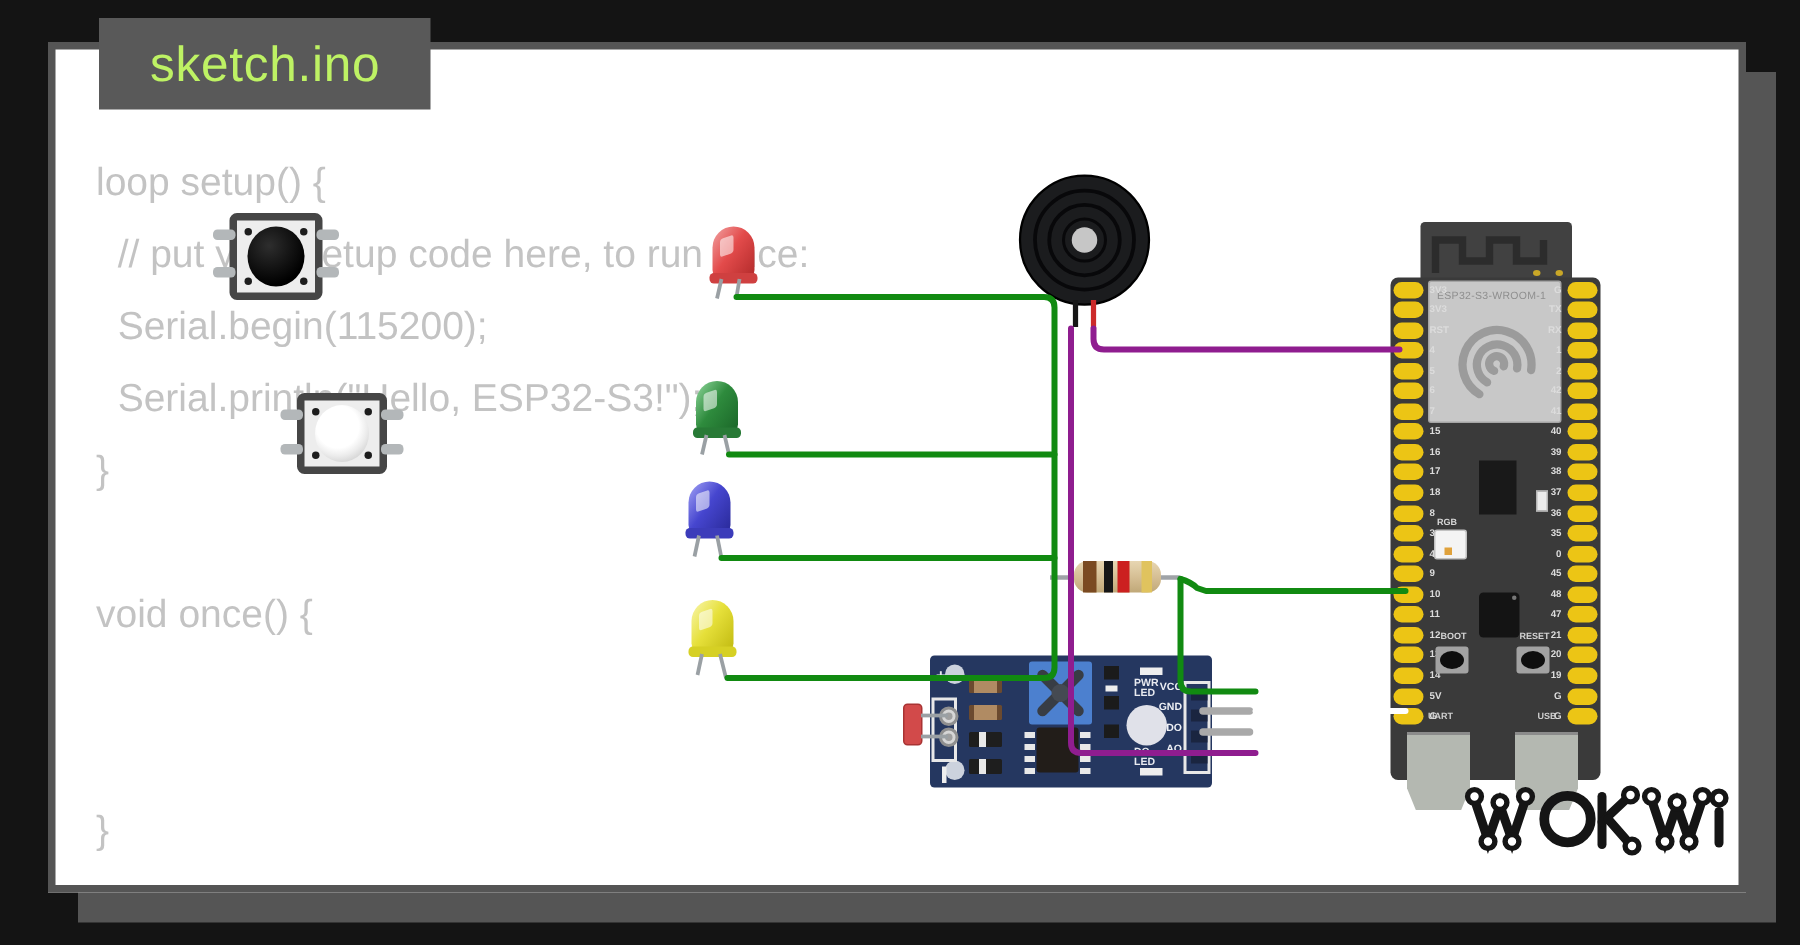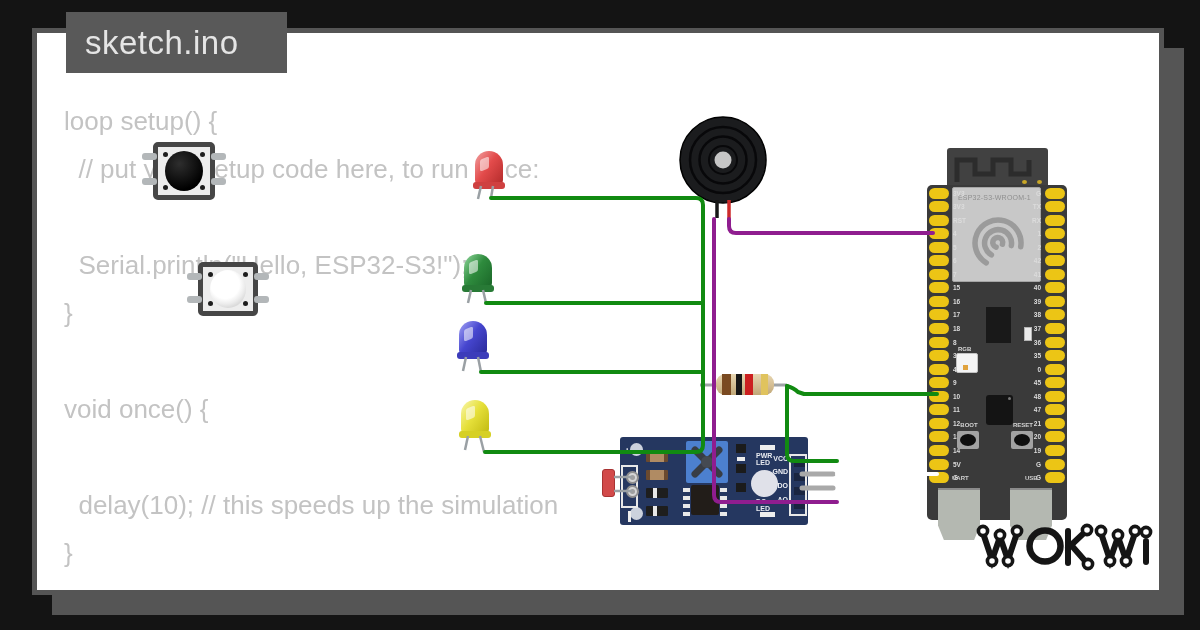--- a/index.html
+++ b/index.html
@@ -4,21 +4,21 @@
 <style>
   * { margin:0; padding:0; box-sizing:border-box; }
   html,body { width:1200px; height:630px; overflow:hidden; }
   body { position:relative; background:#141414; font-family:"Liberation Sans", sans-serif; }
 
   .card { position:absolute; left:32px; top:28px; width:1132px; height:567px;
           background:#ffffff; border:5px solid #555555; box-shadow:20px 20px 0 #555555; }
 
   .title-box { position:absolute; left:66px; top:12px; width:221px; height:61px;
                background:#595959; z-index:50; display:flex; align-items:center; }
-  .title-box span { color:#e5e5e5; font-size:33px; padding-left:19px; letter-spacing:0.5px; }
+  .title-box span { color:#bef264; font-size:33px; padding-left:34px; letter-spacing:0.5px; }
 
   #code-layer { position:absolute; inset:0; z-index:2; }
   .code-line { position:absolute; left:64px; color:#c3c3c3; font-size:26px;
                white-space:pre; letter-spacing:0px; }
 
   .comp { position:absolute; z-index:10; }
 
   
   .pbtn { width:62px; height:58px; background:#ededed; border:5px solid #464646; border-radius:5px; }
   .pbtn .dot { position:absolute; width:5px; height:5px; border-radius:50%; background:#1d1d1d; }
@@ -116,25 +116,25 @@
 
 <div class="card"></div>
 
 <div class="title-box">
   <span>sketch.ino</span>
 </div>
 
 <div id="code-layer">
     <div class="code-line" style="top: 106px;">loop setup() {</div>
     <div class="code-line" style="top: 154px;">  // put your setup code here, to run once:</div>
+    <div class="code-line" style="top: 202px;">  Serial.begin(115200);</div>
     <div class="code-line" style="top: 250px;">  Serial.println("Hello, ESP32-S3!");</div>
     <div class="code-line" style="top: 298px;">}</div>
     <div class="code-line" style="top: 346px;"></div>
     <div class="code-line" style="top: 394px;">void once() {</div>
-    <div class="code-line" style="top: 490px;">  delay(10); // this speeds up the simulation</div>
     <div class="code-line" style="top: 538px;">}</div>
   </div>
 
 <div class="comp pbtn" style="left:153px; top:142px;">
   <div class="dot tl"></div>
   <div class="dot tr"></div>
   <div class="dot bl"></div>
   <div class="dot br"></div>
   <div class="leg l1"></div>
   <div class="leg l2"></div>

